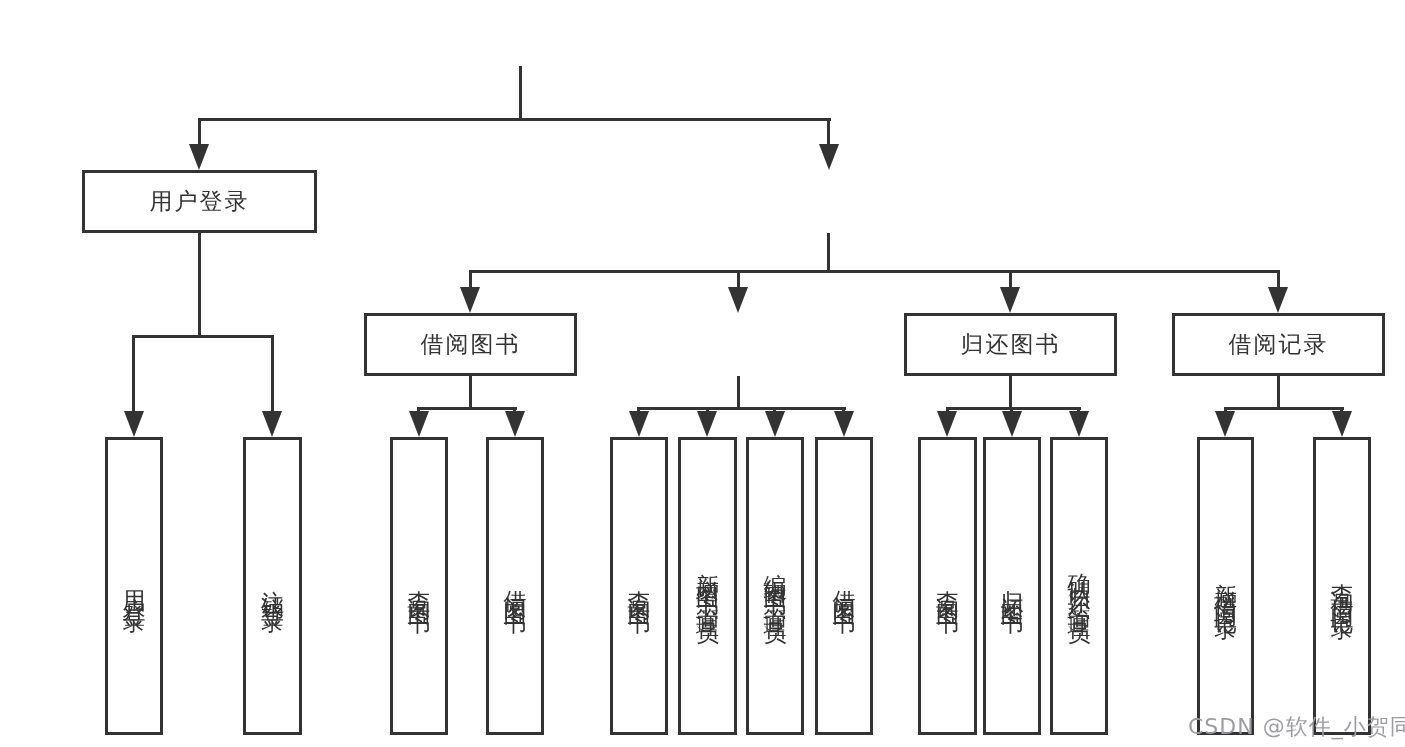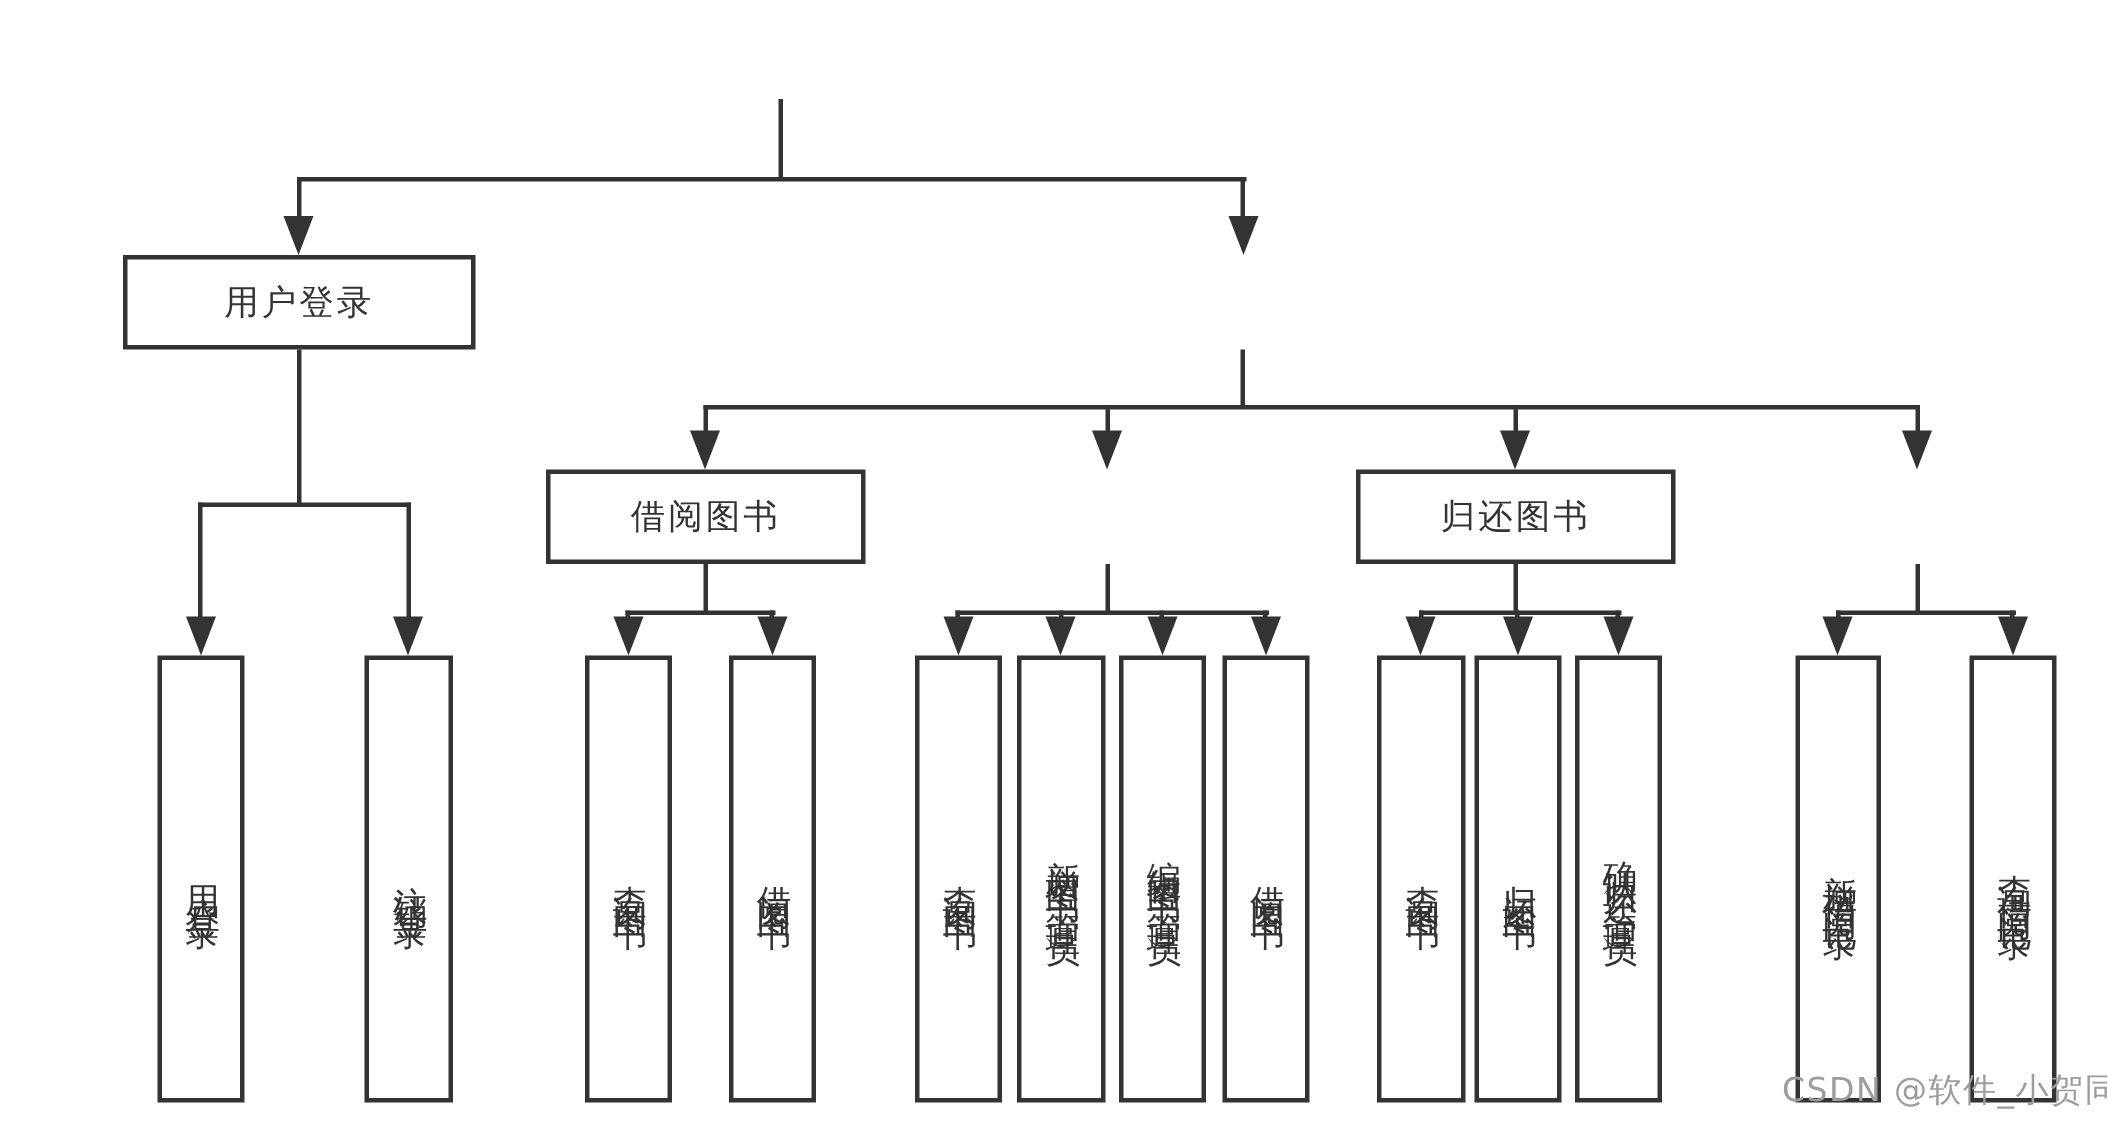--- a/index.html
+++ b/index.html
@@ -72,20 +72,23 @@
 
   <div class="node" style="left:82px;top:170px;width:235px;height:63px">
     <span class="lbl">用户登录</span>
   </div>
 
   <div class="node" style="left:364px;top:313px;width:213px;height:63px">
     <span class="lbl">借阅图书</span>
   </div>
   <div class="node" style="left:904px;top:313px;width:213px;height:63px">
     <span class="lbl">归还图书</span>
+  </div>
+  <div class="node" style="left:1172px;top:313px;width:213px;height:63px">
+    <span class="lbl">借阅记录</span>
   </div>
 
   <div class="node leaf" style="left:105px;top:437px;width:58px;height:298px">
     <span class="lbl">用户登录</span>
   </div>
   <div class="node leaf" style="left:243px;top:437px;width:59px;height:298px">
     <span class="lbl">注销登录</span>
   </div>
 
   <div class="node leaf" style="left:390px;top:437px;width:58px;height:298px">

